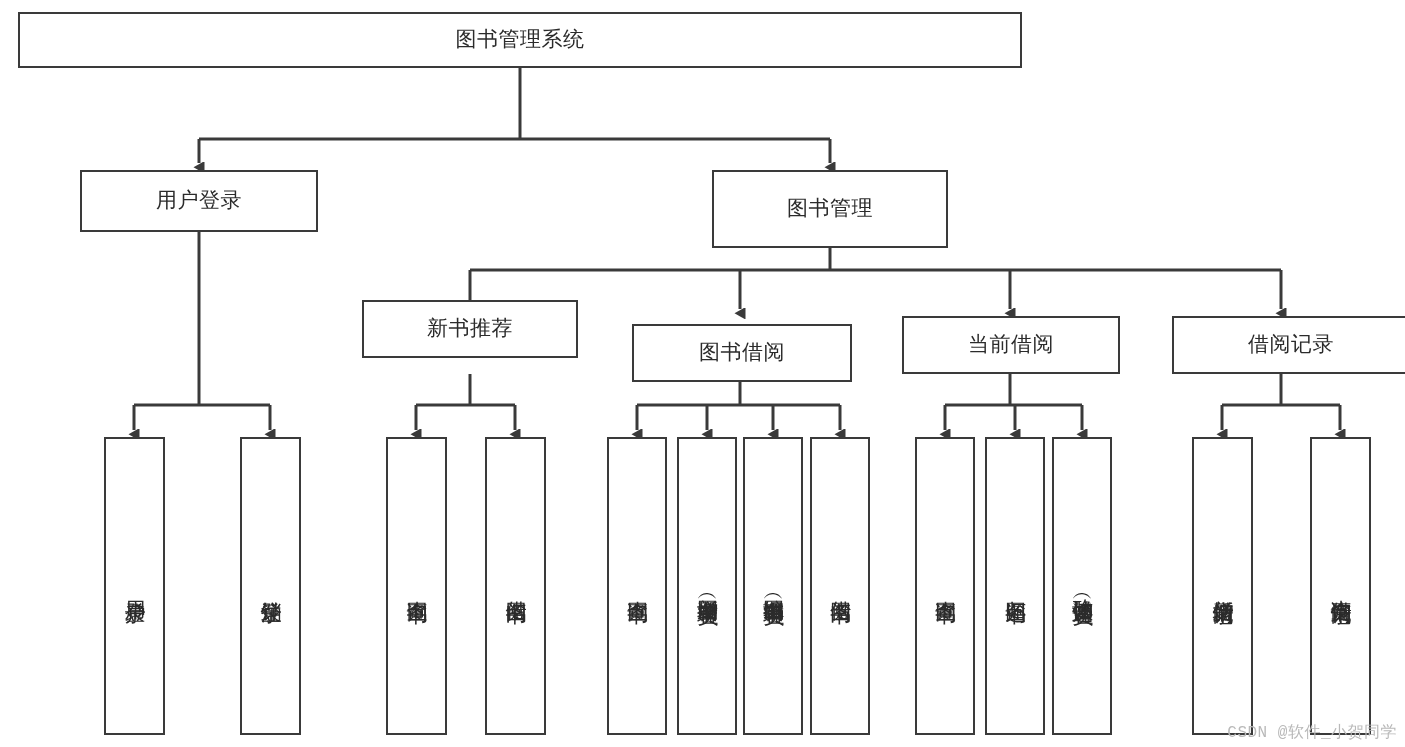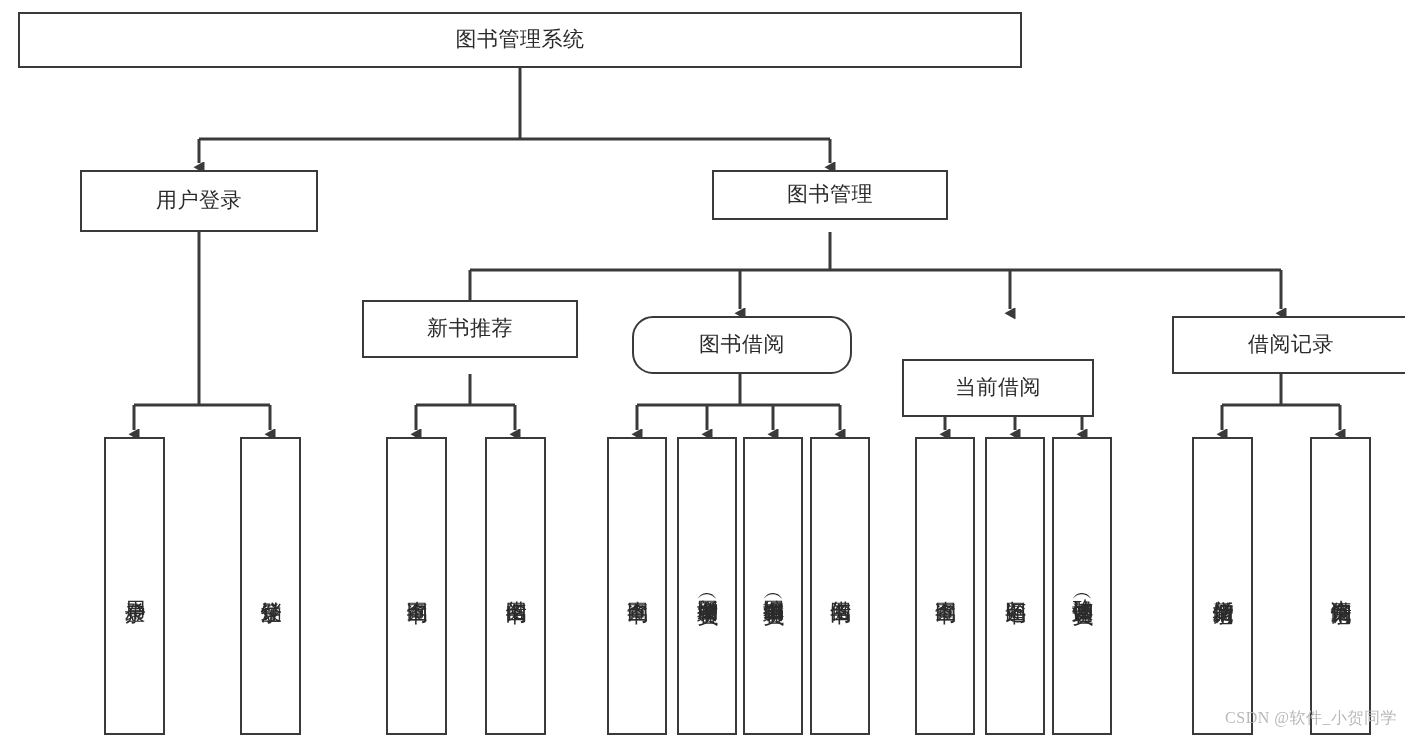--- a/index.html
+++ b/index.html
@@ -47,26 +47,26 @@
     padding: 6px 0;
   }
   .node.v .txt {
     writing-mode: vertical-rl;
     text-orientation: upright;
     display: block;
   }
   #watermark {
     position: absolute;
     right: 8px;
-    bottom: 18px;
+    bottom: 4px;
     font-size: 16px;
     color: #b9b9b9;
     letter-spacing: 0.5px;
     white-space: nowrap;
-    font-family: Liberation Serif, serif;
+    font-family: Liberation Mono, monospace;
   }
 </style>
 </head>
 <body>
 
 <div id="canvas">
 
   <svg id="wires" viewBox="0 0 1405 747">
     <defs>
       <marker id="arw" markerWidth="11" markerHeight="13" refX="1.2" refY="6.2" orient="auto" markerUnits="userSpaceOnUse">
@@ -117,31 +117,31 @@
     </g>
   </svg>
 
   <div class="node h" style="left:18px;top:12px;width:1004px;height:56px;">
     <span class="txt">图书管理系统</span>
   </div>
 
   <div class="node h" style="left:80px;top:170px;width:238px;height:62px;">
     <span class="txt">用户登录</span>
   </div>
-  <div class="node h" style="left:712px;top:170px;width:236px;height:50px;">
+  <div class="node h" style="left:712px;top:170px;width:236px;height:78px;">
     <span class="txt">图书管理</span>
   </div>
 
   <div class="node h" style="left:362px;top:300px;width:216px;height:58px;">
     <span class="txt">新书推荐</span>
   </div>
-  <div class="node h" style="left:632px;top:316px;width:220px;height:58px;border-radius:21px;">
+  <div class="node h" style="left:632px;top:324px;width:220px;height:58px;">
     <span class="txt">图书借阅</span>
   </div>
-  <div class="node h" style="left:902px;top:316px;width:192px;height:58px;margin-top:43px;">
+  <div class="node h" style="left:902px;top:316px;width:218px;height:58px;">
     <span class="txt">当前借阅</span>
   </div>
   <div class="node h" style="left:1172px;top:316px;width:238px;height:58px;">
     <span class="txt">借阅记录</span>
   </div>
 
   <div class="node v" style="left:104px;top:437px;width:61px;height:298px;">
     <span class="txt">用户登录</span>
   </div>
   <div class="node v" style="left:240px;top:437px;width:61px;height:298px;">

